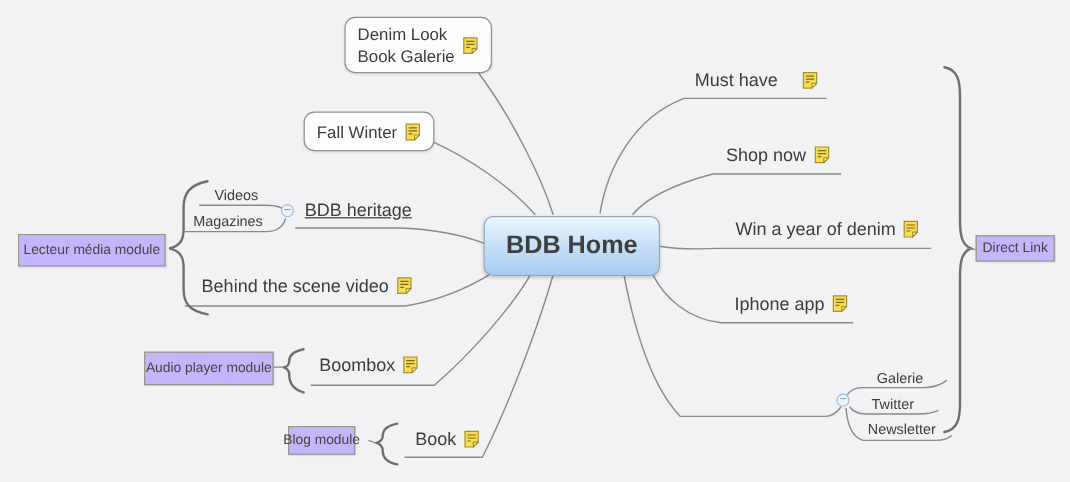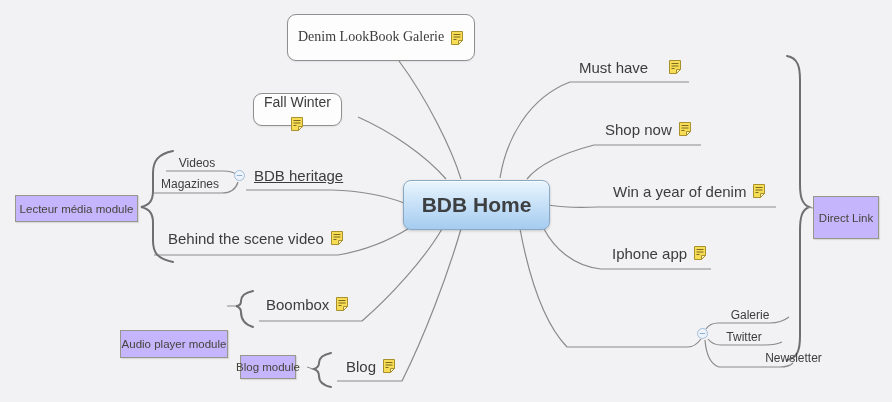--- a/index.html
+++ b/index.html
@@ -23,21 +23,21 @@
   .topic {
     position:absolute; display:flex; align-items:center; gap:6px;
     font-size:15px; height:18px; white-space:nowrap;
   }
   .boxnode {
     position:absolute; display:flex; align-items:center; gap:6px;
     background:#fdfdfd; border:1px solid #8f8f8f; border-radius:9px;
     padding:0 10px; font-size:14px; white-space:nowrap;
     box-shadow:0 1px 2px rgba(0,0,0,0.07);
   }
-  .boxnode .lines { display:flex; flex-direction:row; line-height:1.3;font-family:Liberation Serif, serif; }
+  .boxnode .lines { display:flex; flex-direction:column; line-height:1.3; }
 
   .sub {
     position:absolute; font-size:12px; text-align:center; white-space:nowrap;
   }
 
   .callout {
     position:absolute; background:#c4b5fd; border:1px solid #97978b;
     font-size:11.5px; color:#45453c; box-sizing:border-box;
     display:flex; align-items:center; justify-content:center;
     box-shadow:1px 1px 1px rgba(0,0,0,0.10); white-space:nowrap;
@@ -95,21 +95,21 @@
       <span>Denim Look</span>
       <span>Book Galerie</span>
     </span>
     <svg class="note" width="14" height="16" viewBox="0 0 14 16">
       <path d="M1.5,1.5 H12.5 V10.5 L8.5,14.5 H1.5 Z" fill="#f6dd55" stroke="#a8902c"></path>
       <path d="M8.5,14.5 V10.5 H12.5 Z" fill="#fcf3bb" stroke="#a8902c" stroke-linejoin="round"></path>
       <path d="M3.5,4.5 H10.5 M3.5,7 H10.5 M3.5,9.5 H6.5" stroke="#7d6a1e" fill="none"></path>
     </svg>
   </div>
 
-  <div class="boxnode" style="left:253px; top:93px; height:31px;flex-direction:column;">
+  <div class="boxnode" style="left:253px; top:93px; height:31px;">
     <span>Fall Winter</span>
     <svg class="note" width="14" height="16" viewBox="0 0 14 16">
       <path d="M1.5,1.5 H12.5 V10.5 L8.5,14.5 H1.5 Z" fill="#f6dd55" stroke="#a8902c"></path>
       <path d="M8.5,14.5 V10.5 H12.5 Z" fill="#fcf3bb" stroke="#a8902c" stroke-linejoin="round"></path>
       <path d="M3.5,4.5 H10.5 M3.5,7 H10.5 M3.5,9.5 H6.5" stroke="#7d6a1e" fill="none"></path>
     </svg>
   </div>
 
   <div class="topic" style="left:254px; top:166px;text-decoration:underline;">
     <span>BDB heritage</span>
@@ -132,21 +132,21 @@
   <div class="topic" style="left:266px; top:295px;">
     <span>Boombox</span>
     <svg class="note" width="14" height="16" viewBox="0 0 14 16">
       <path d="M1.5,1.5 H12.5 V10.5 L8.5,14.5 H1.5 Z" fill="#f6dd55" stroke="#a8902c"></path>
       <path d="M8.5,14.5 V10.5 H12.5 Z" fill="#fcf3bb" stroke="#a8902c" stroke-linejoin="round"></path>
       <path d="M3.5,4.5 H10.5 M3.5,7 H10.5 M3.5,9.5 H6.5" stroke="#7d6a1e" fill="none"></path>
     </svg>
   </div>
 
   <div class="topic" style="left:346px; top:357px;">
-    <span>Blog</span>
+    <span>Book</span>
     <svg class="note" width="14" height="16" viewBox="0 0 14 16">
       <path d="M1.5,1.5 H12.5 V10.5 L8.5,14.5 H1.5 Z" fill="#f6dd55" stroke="#a8902c"></path>
       <path d="M8.5,14.5 V10.5 H12.5 Z" fill="#fcf3bb" stroke="#a8902c" stroke-linejoin="round"></path>
       <path d="M3.5,4.5 H10.5 M3.5,7 H10.5 M3.5,9.5 H6.5" stroke="#7d6a1e" fill="none"></path>
     </svg>
   </div>
 
   <div class="topic" style="left:579px; top:58px;gap:20px;">
     <span>Must have</span>
     <svg class="note" width="14" height="16" viewBox="0 0 14 16">
@@ -181,20 +181,20 @@
       <path d="M8.5,14.5 V10.5 H12.5 Z" fill="#fcf3bb" stroke="#a8902c" stroke-linejoin="round"></path>
       <path d="M3.5,4.5 H10.5 M3.5,7 H10.5 M3.5,9.5 H6.5" stroke="#7d6a1e" fill="none"></path>
     </svg>
   </div>
 
 
   <div class="collapse" style="left:697px; top:328px;">−</div>
 
   <div class="sub" style="left:712px; top:308px; width:76px;">Galerie</div>
   <div class="sub" style="left:708px; top:330px; width:72px;">Twitter</div>
-  <div class="sub" style="left:753px; top:351px; width:81px;text-align:center;">Newsletter</div>
+  <div class="sub" style="left:711px; top:351px; width:81px;text-align:center;">Newsletter</div>
 
   <div class="callout" style="left:15px; top:195px; width:123px; height:27px;">Lecteur média module</div>
-  <div class="callout" style="left:120px; top:293px; width:108px; height:28px;margin-top:37px;">Audio player module</div>
+  <div class="callout" style="left:120px; top:293px; width:108px; height:28px;">Audio player module</div>
   <div class="callout" style="left:240px; top:355px; width:56px; height:24px;">Blog module</div>
-  <div class="callout" style="left:813px; top:196px; width:66px; height:43px;">Direct Link</div>
+  <div class="callout" style="left:813px; top:196px; width:66px; height:22px;">Direct Link</div>
 
 </div>
 
 </body></html>

